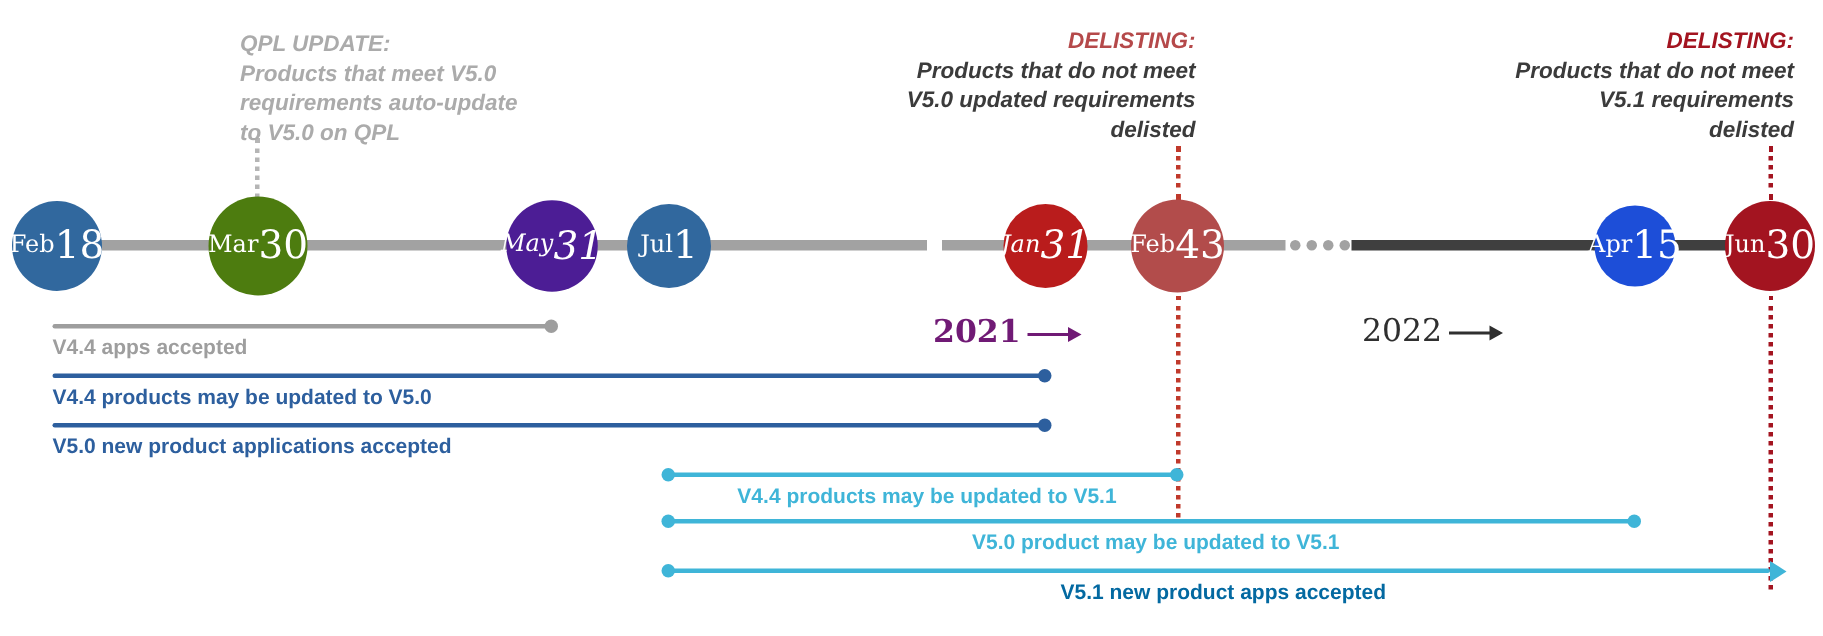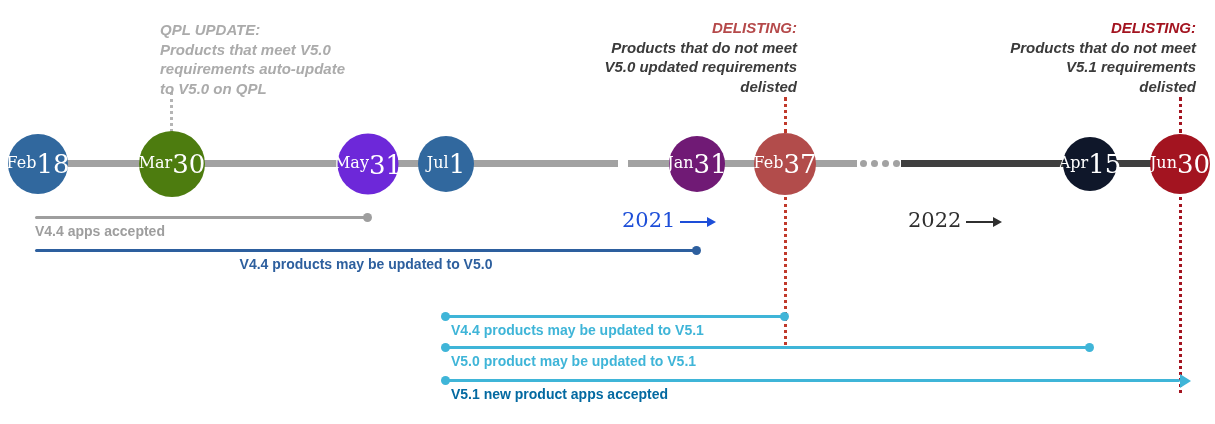--- a/index.html
+++ b/index.html
@@ -50,44 +50,44 @@
   
   .ann { position: absolute; z-index: 2; font-size: 15px; font-weight: bold; line-height: 1.3; font-style: italic; }
   .ann-qpl { left: 160px; top: 20px; width: 235px; text-align: left; color: #ababab; }
   .ann-d1  { left: 575px; top: 18px; width: 222px; text-align: right; color: #3b3b3b; }
   .ann-d1 .ann-heading { color: #b5494a; }
   .ann-d2  { left: 978px; top: 18px; width: 218px; text-align: right; color: #3b3b3b; }
   .ann-d2 .ann-heading { color: #a31420; }
 
   
   .year { position: absolute; z-index: 2; font-family: "DejaVu Serif", serif; font-size: 21px; }
-  .year-2021 { left: 622px; top: 208px; color: #1d4ed8; }
+  .year-2021 { left: 622px; top: 208px; color: #701a75; font-weight: bold; }
   .year-2022 { left: 908px; top: 208px; color: #2f2f2f; }
   .arrow { display: inline-block; position: relative; vertical-align: middle;
            width: 34px; height: 2px; background: currentColor; margin-left: 5px; }
   .arrow::after { content: ""; position: absolute; right: -2px; top: -4px; width: 0; height: 0;
                   border-left: 9px solid currentColor;
                   border-top: 5px solid transparent; border-bottom: 5px solid transparent; }
 
   
   .bar { position: absolute; z-index: 2; }
   .bar-line { position: relative; height: 3px; border-radius: 2px; }
   .dot { position: absolute; top: -3px; width: 9px; height: 9px; border-radius: 50%; background: inherit; }
   .dot-end { right: -4px; } .dot-start { left: -4px; }
   .arrow-head { position: absolute; right: -11px; top: -5px; width: 0; height: 0;
                 border-left: 11px solid currentColor;
                 border-top: 7px solid transparent; border-bottom: 7px solid transparent; }
   .bar-label { font-weight: bold; font-size: 14px; margin-top: 4px; }
   .b0 { left: 35px;  top: 216px; width: 333px; }
-  .b1 { left: 35px;  top: 249px; width: 662px; text-align: center; }
+  .b1 { left: 35px;  top: 249px; width: 662px; }
   .b2 { left: 35px;  top: 282px; width: 662px; }
   .b3 { left: 445px; top: 315px; width: 340px; }
   .b4 { left: 445px; top: 346px; width: 645px; }
   .b5 { left: 445px; top: 379px; width: 735px; }
-  .b3 .bar-label, .b4 .bar-label, .b5 .bar-label { margin-left: 6px; }
+  .b3 .bar-label, .b4 .bar-label, .b5 .bar-label { margin-left: 6px; text-align: center; }
 </style>
 </head>
 <body>
 
 <div class="canvas">
 
   <div class="ann ann-qpl">
     <div class="ann-heading">QPL UPDATE:</div>
     <div>Products that meet V5.0</div>
     <div>requirements auto-update</div>
@@ -123,37 +123,37 @@
   <div class="tl tl-dark"></div>
 
   <div class="node n0" style="background: rgb(49, 104, 158);">
     <div class="node-month">Feb</div>
     <div class="node-day">18</div>
   </div>
   <div class="node n1" style="background: #4d7c0f;">
     <div class="node-month">Mar</div>
     <div class="node-day">30</div>
   </div>
-  <div class="node n2" style="background: #6d28d9;">
+  <div class="node n2" style="background: #4c1d95; font-style: italic;">
     <div class="node-month">May</div>
     <div class="node-day">31</div>
   </div>
   <div class="node n3" style="background: rgb(49, 104, 158);">
     <div class="node-month">Jul</div>
     <div class="node-day">1</div>
   </div>
-  <div class="node n4" style="background: #701a75;">
+  <div class="node n4" style="background: #b91c1c; font-style: italic;">
     <div class="node-month">Jan</div>
     <div class="node-day">31</div>
   </div>
   <div class="node n5" style="background: rgb(178, 76, 75);">
     <div class="node-month">Feb</div>
-    <div class="node-day">37</div>
-  </div>
-  <div class="node n6" style="background: #0f172a;">
+    <div class="node-day">43</div>
+  </div>
+  <div class="node n6" style="background: #1d4ed8;">
     <div class="node-month">Apr</div>
     <div class="node-day">15</div>
   </div>
   <div class="node n7" style="background: rgb(163, 20, 32);">
     <div class="node-month">Jun</div>
     <div class="node-day">30</div>
   </div>
 
   <div class="year year-2021">
     <span>2021</span><span class="arrow"></span>
@@ -169,20 +169,26 @@
     <div class="bar-label" style="color: rgb(158, 158, 158);">V4.4 apps accepted</div>
   </div>
 
   <div class="bar b1">
     <div class="bar-line" style="background: rgb(45, 95, 158); color: rgb(45, 95, 158);">
         <span class="dot dot-end"></span>
       </div>
     <div class="bar-label" style="color: rgb(45, 95, 158);">V4.4 products may be updated to V5.0</div>
   </div>
 
+  <div class="bar b2">
+    <div class="bar-line" style="background: rgb(45, 95, 158); color: rgb(45, 95, 158);">
+        <span class="dot dot-end"></span>
+      </div>
+    <div class="bar-label" style="color: rgb(45, 95, 158);">V5.0 new product applications accepted</div>
+  </div>
 
   <div class="bar b3">
     <div class="bar-line" style="background: rgb(63, 181, 216); color: rgb(63, 181, 216);">
         <span class="dot dot-start"></span>
         <span class="dot dot-end"></span>
       </div>
     <div class="bar-label" style="color: rgb(63, 181, 216);">V4.4 products may be updated to V5.1</div>
   </div>
 
   <div class="bar b4">

